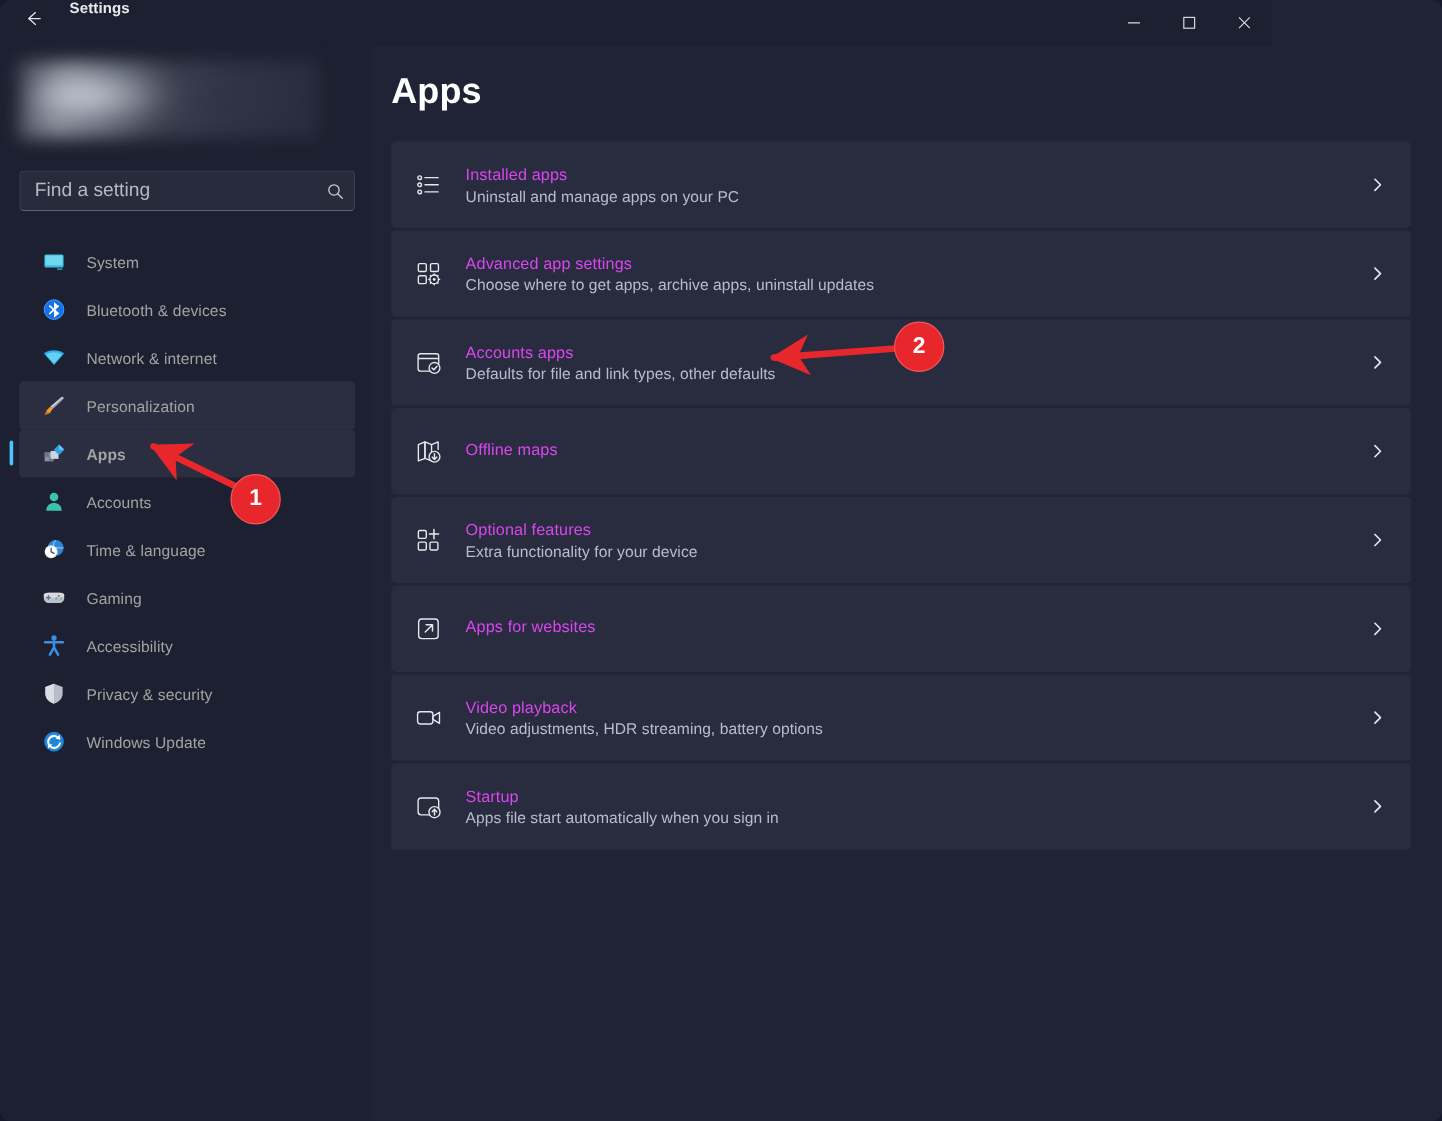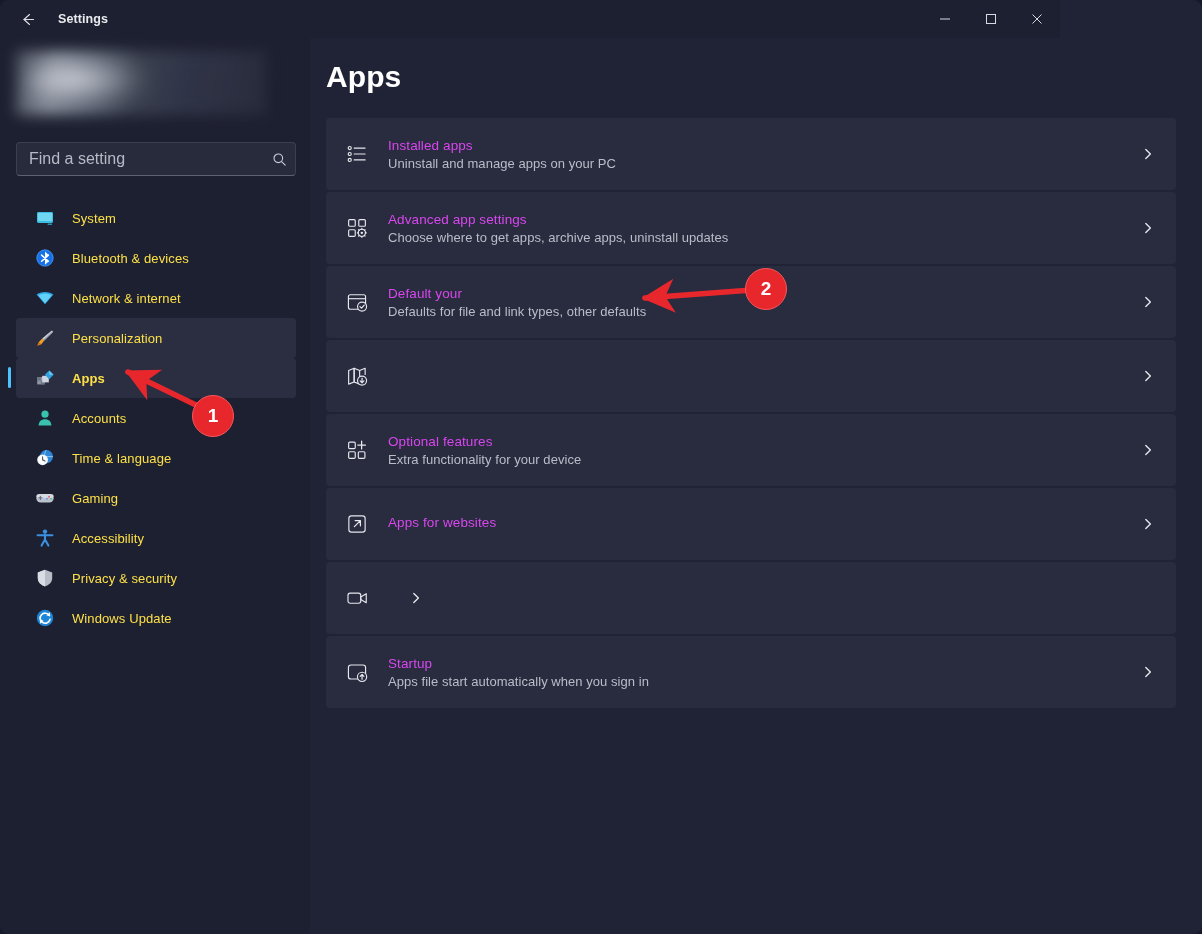--- a/index.html
+++ b/index.html
@@ -13,21 +13,21 @@
     position: absolute; left: 0; top: 0;
     width: 1202px; height: 934px;
     background: #202335;
     border-radius: 9px;
     overflow: hidden;
   }
   
   #titlebar {
     position: absolute; left: 0; top: 0; width: 1060px; height: 38px;
     background: #1d2030;
-    display: flex; align-items: center;
+    display: flex; 
   }
   #back-btn {
     width: 34px; height: 30px; margin-left: 10px;
     display: flex; align-items: center; justify-content: center;
     border-radius: 4px; cursor: pointer;
   }
   #back-btn svg { display: block; }
   #app-title {
     margin-left: 14px; font-size: 12.5px; color: #e9eaee; font-weight: 600;
     letter-spacing: .1px;
@@ -86,21 +86,21 @@
   .nav-item.selected { background: #2a2e40; }
   .nav-item.selected::before {
     content: ""; position: absolute; left: -8px; top: 9px;
     width: 3px; height: 21px; border-radius: 2px; background: #4cc2ff;
   }
   .nav-icon {
     width: 30px; margin-left: 14px;
     display: flex; align-items: center; justify-content: center;
   }
   .nav-label {
-    margin-left: 12px; font-size: 13px; color: #fde047; letter-spacing: .1px;
+    margin-left: 12px; font-size: 13px; color: #a3a3a3; letter-spacing: .1px;
   }
   .nav-item.selected .nav-label { font-weight: 600; }
 
   
   #main {
     position: absolute; left: 310px; top: 38px; width: 892px; height: 896px;
     overflow: hidden;
   }
   #page-title {
     position: absolute; left: 16px; top: 22px;
@@ -344,40 +344,41 @@
         <div class="card">
           <span class="card-icon">
             <svg width="22" height="22" viewBox="0 0 20 20">
               <rect x="2.2" y="3.4" width="15.6" height="13.2" rx="1.8" fill="none" stroke="#e6e8ee" stroke-width="1.05"></rect>
                 <path d="M2.2 7 H17.8" stroke="#e6e8ee" stroke-width="1.05"></path>
                 <circle cx="14.6" cy="14.2" r="4.1" fill="#282c3e" stroke="#e6e8ee" stroke-width="1.05"></circle>
                 <path d="M12.7 14.2 L14.1 15.6 L16.6 12.9" fill="none" stroke="#e6e8ee" stroke-width="1.15" stroke-linecap="round" stroke-linejoin="round"></path>
             </svg>
           </span>
           <span class="card-text">
-            <div class="card-title">Default your</div>
+            <div class="card-title">Accounts apps</div>
             <div class="card-sub">Defaults for file and link types, other defaults</div>
           </span>
           <span class="card-chev">
             <svg width="14" height="14" viewBox="0 0 14 14">
                 <path d="M4.8 2.4 L9.4 7 L4.8 11.6" fill="none" stroke="#e6e8ee" stroke-width="1.35" stroke-linecap="round" stroke-linejoin="round"></path>
               </svg>
           </span>
         </div>
         <div class="card">
           <span class="card-icon">
             <svg width="22" height="22" viewBox="0 0 20 20">
               <path d="M2.4 5 L7.4 3 V15.4 L2.4 17.4 Z" fill="none" stroke="#e6e8ee" stroke-width="1.05" stroke-linejoin="round"></path>
                 <path d="M7.4 3 L12.4 5 V17.4 L7.4 15.4 Z" fill="none" stroke="#e6e8ee" stroke-width="1.05" stroke-linejoin="round"></path>
                 <path d="M12.4 5 L17.4 3 V9" fill="none" stroke="#e6e8ee" stroke-width="1.05" stroke-linejoin="round"></path>
                 <circle cx="14.6" cy="14.2" r="4.1" fill="#282c3e" stroke="#e6e8ee" stroke-width="1.05"></circle>
                 <path d="M14.6 11.9 V16.2 M12.9 14.5 L14.6 16.3 L16.3 14.5" fill="none" stroke="#e6e8ee" stroke-width="1.1" stroke-linecap="round" stroke-linejoin="round"></path>
             </svg>
           </span>
           <span class="card-text">
+            <div class="card-title">Offline maps</div>
           </span>
           <span class="card-chev">
             <svg width="14" height="14" viewBox="0 0 14 14">
                 <path d="M4.8 2.4 L9.4 7 L4.8 11.6" fill="none" stroke="#e6e8ee" stroke-width="1.35" stroke-linecap="round" stroke-linejoin="round"></path>
               </svg>
           </span>
         </div>
         <div class="card">
           <span class="card-icon">
             <svg width="22" height="22" viewBox="0 0 20 20">
@@ -412,20 +413,24 @@
                 <path d="M4.8 2.4 L9.4 7 L4.8 11.6" fill="none" stroke="#e6e8ee" stroke-width="1.35" stroke-linecap="round" stroke-linejoin="round"></path>
               </svg>
           </span>
         </div>
         <div class="card">
           <span class="card-icon">
             <svg width="22" height="22" viewBox="0 0 20 20">
               <rect x="1.8" y="5.6" width="11.6" height="9.2" rx="2" fill="none" stroke="#e6e8ee" stroke-width="1.05"></rect>
                 <path d="M13.4 9 L18.4 6.1 V14.3 L13.4 11.4 Z" fill="none" stroke="#e6e8ee" stroke-width="1.05" stroke-linejoin="round"></path>
             </svg>
+          </span>
+          <span class="card-text">
+            <div class="card-title">Video playback</div>
+            <div class="card-sub">Video adjustments, HDR streaming, battery options</div>
           </span>
           <span class="card-chev">
             <svg width="14" height="14" viewBox="0 0 14 14">
                 <path d="M4.8 2.4 L9.4 7 L4.8 11.6" fill="none" stroke="#e6e8ee" stroke-width="1.35" stroke-linecap="round" stroke-linejoin="round"></path>
               </svg>
           </span>
         </div>
         <div class="card">
           <span class="card-icon">
             <svg width="22" height="22" viewBox="0 0 20 20">

